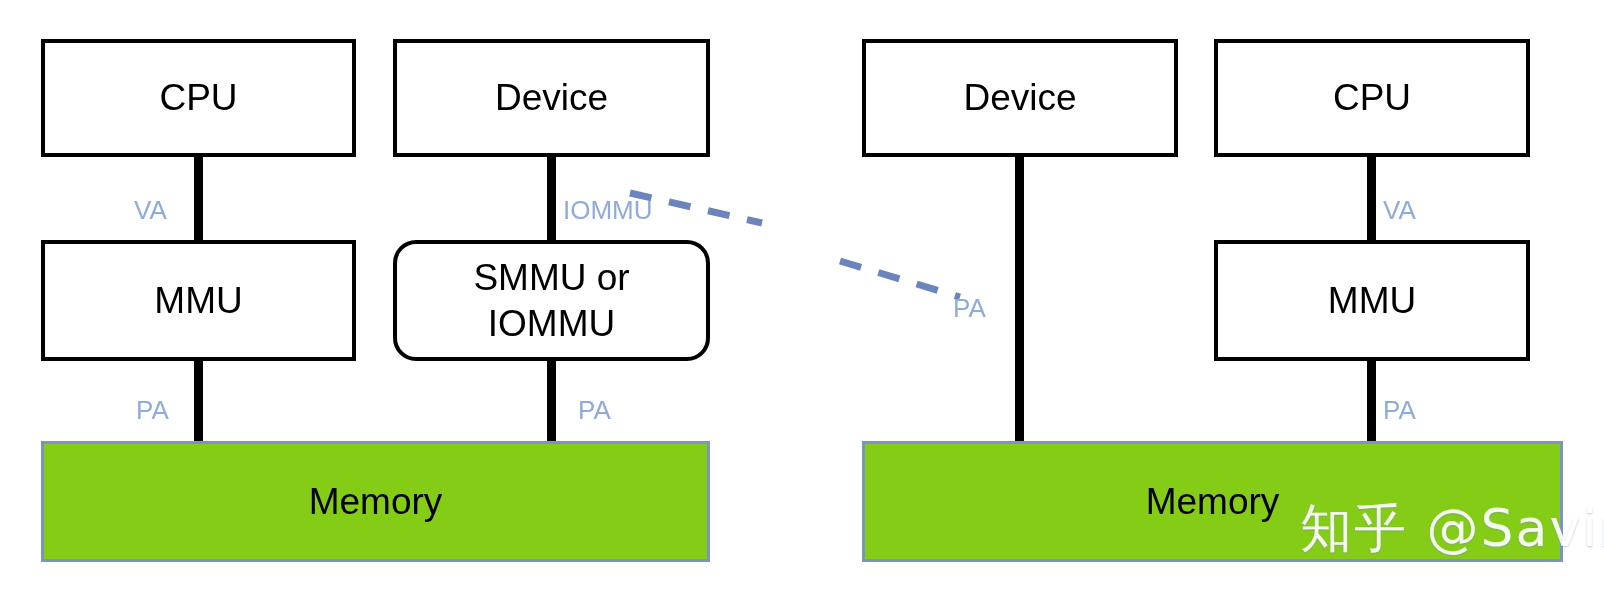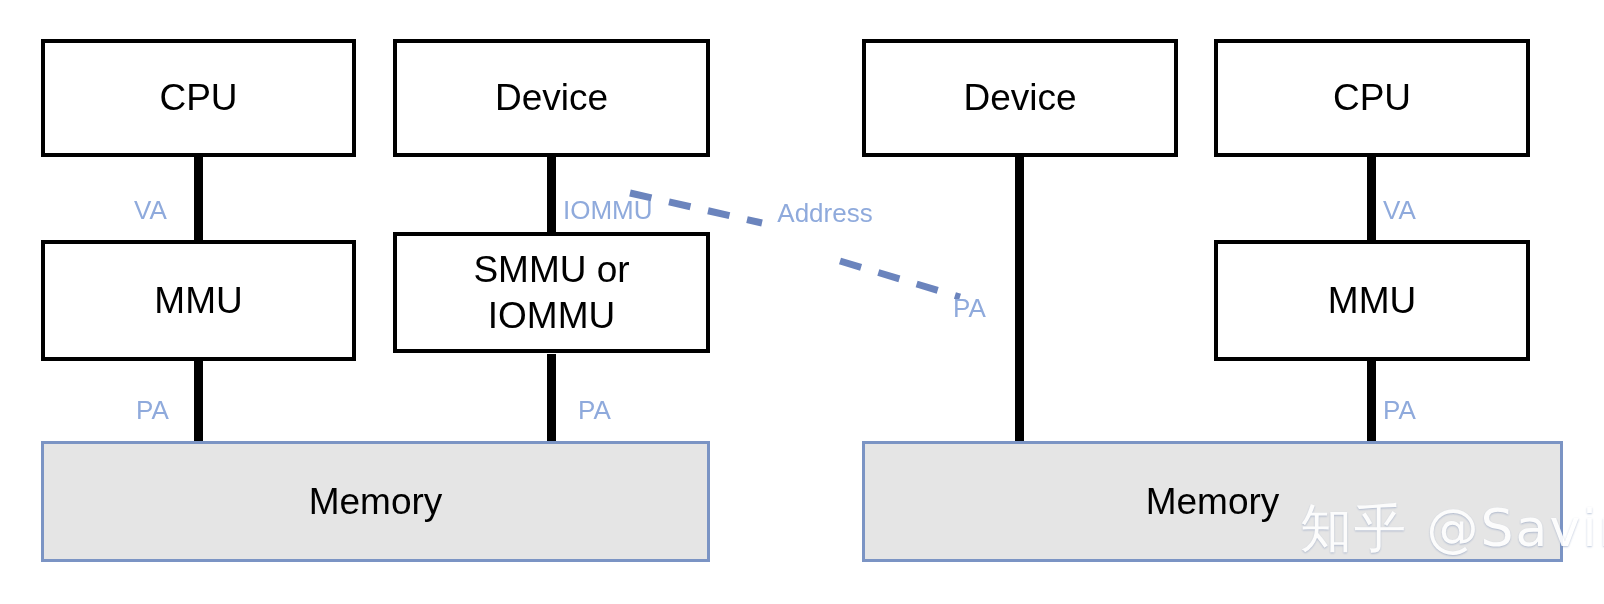--- a/index.html
+++ b/index.html
@@ -28,21 +28,21 @@
     justify-content: center;
     text-align: center;
     color: #000000;
     font-size: 37px;
     line-height: 1.22;
     font-family: "Liberation Sans", sans-serif;
     z-index: 3;
   }
   .node.memory {
     border: 3px solid #7b94c4;
-    background: #e5e5e5;
+    background: #84cc16;
     z-index: 2;
   }
   .node .node-text {
     display: block;
     white-space: pre-line;
   }
   .connector {
     position: absolute;
     background: #000000;
     width: 9px;
@@ -102,41 +102,40 @@
   </div>
 
   <div class="node" style="left:393px; top:39px; width:317px; height:118px;">
     <span class="node-text">Device</span>
   </div>
 
   <div class="node" style="left:41px; top:240px; width:315px; height:121px;">
     <span class="node-text">MMU</span>
   </div>
 
-  <div class="node" style="left:393px; top:232px; width:317px; height:121px;">
+  <div class="node" style="left:393px; top:240px; width:317px; height:121px;border-radius:23px;">
     <span class="node-text">SMMU or
 IOMMU</span>
   </div>
 
   <div class="node memory" style="left:41px; top:441px; width:669px; height:121px;">
     <span class="node-text">Memory</span>
   </div>
 
   <div class="edge-label" style="left:134px; top:176px;">VA</div>
   <div class="edge-label" style="left:563px; top:176px;">IOMMU</div>
   <div class="edge-label" style="left:136px; top:376px;">PA</div>
   <div class="edge-label" style="left:578px; top:376px;">PA</div>
 
   <svg class="dma-svg" viewBox="0 0 360 135" preserveAspectRatio="none">
     <line x1="10" y1="18" x2="142" y2="48" stroke="#6b84bd" stroke-width="7" stroke-dasharray="22 18" stroke-linecap="butt"></line>
     <line x1="220" y1="86" x2="340" y2="122" stroke="#6b84bd" stroke-width="7" stroke-dasharray="22 18" stroke-linecap="butt"></line>
   </svg>
 
   <div class="dma-label" style="left:760px; top:196px; width:130px;">
-    <div>Address</div>
   </div>
 
   <div class="edge-label" style="left:953px; top:274px;">PA</div>
 
   <div class="connector" style="left:1015px; top:150px; height:298px;"></div>
   <div class="connector" style="left:1367px; top:150px; height:98px;"></div>
   <div class="connector" style="left:1367px; top:354px; height:94px;"></div>
 
   <div class="node" style="left:862px; top:39px; width:316px; height:118px;">
     <span class="node-text">Device</span>

